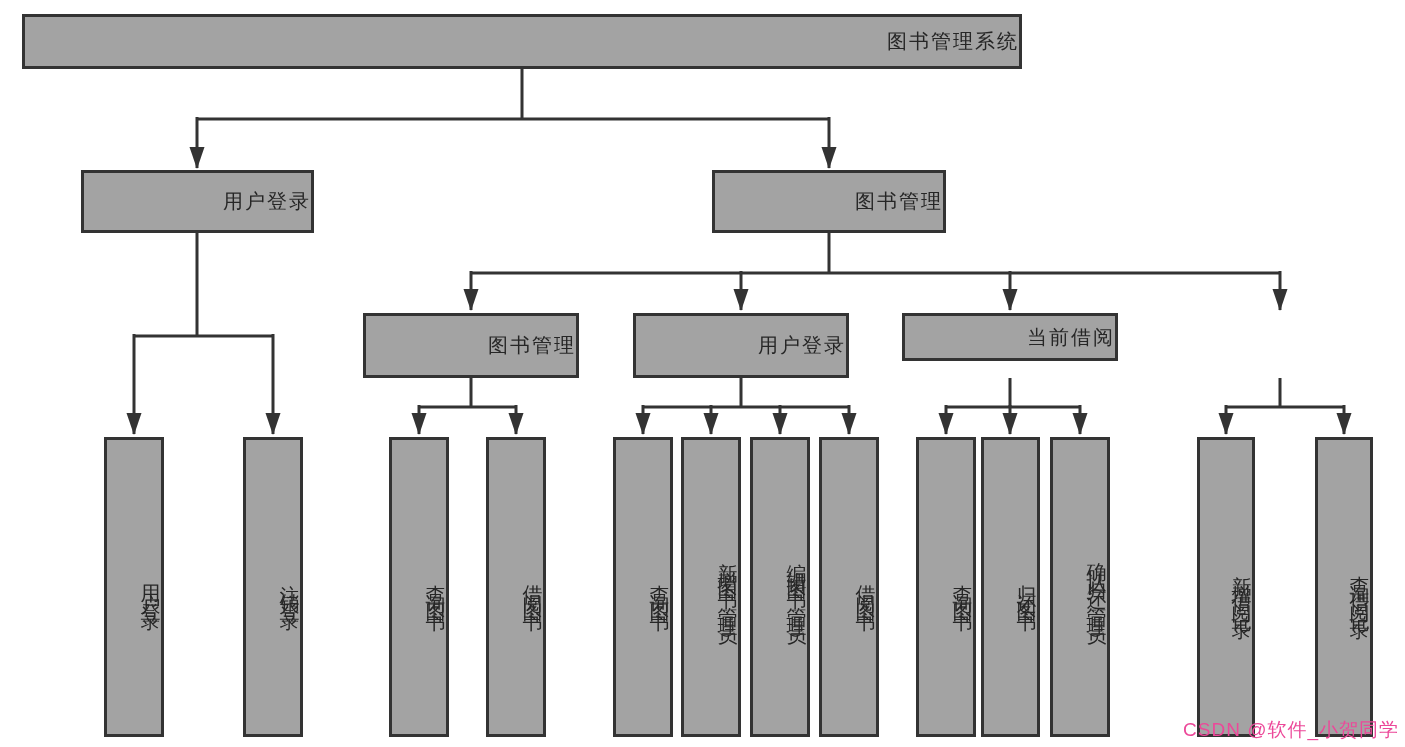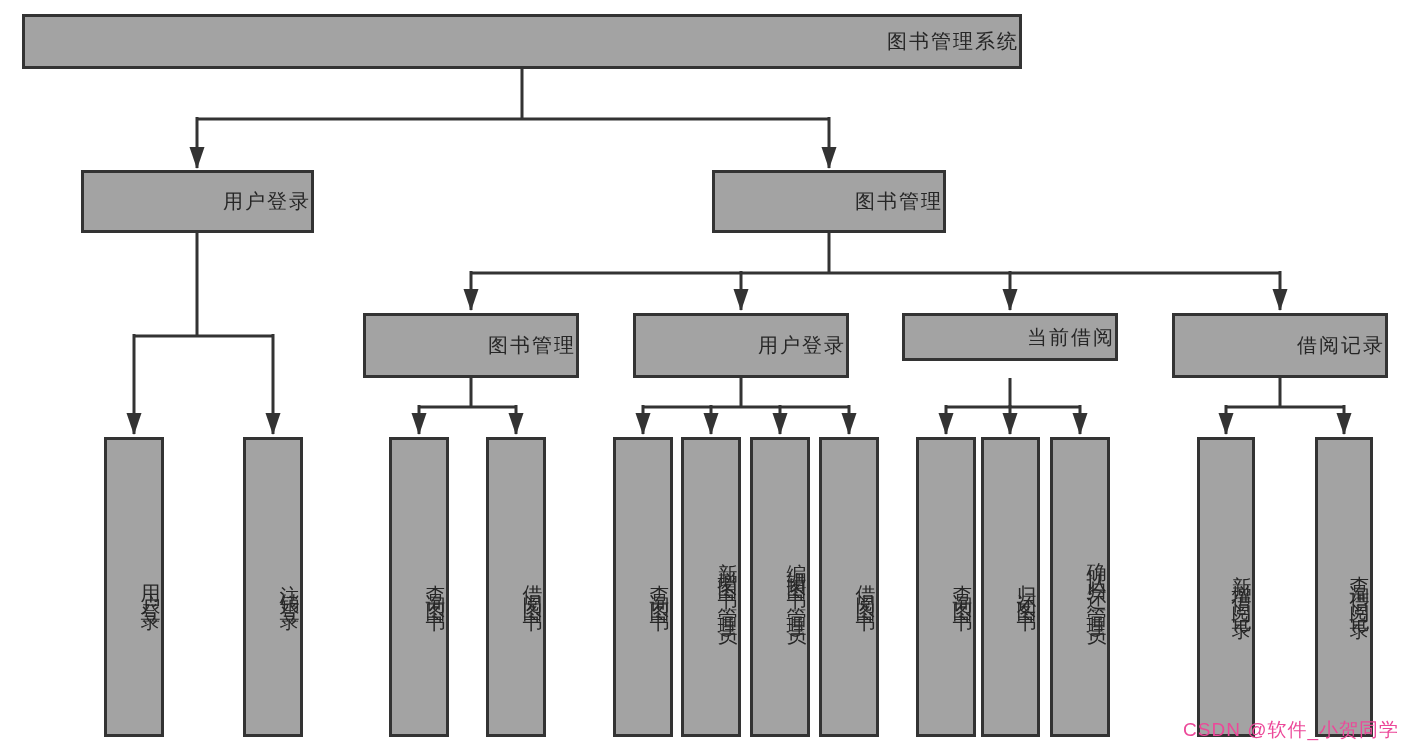--- a/index.html
+++ b/index.html
@@ -119,23 +119,20 @@
 
   <div class="node" style="left:363px;top:313px;width:216px;height:65px">
     <span class="lbl">图书管理</span>
   </div>
   <div class="node" style="left:633px;top:313px;width:216px;height:65px">
     <span class="lbl">用户登录</span>
   </div>
   <div class="node" style="left:902px;top:313px;width:216px;height:48px">
     <span class="lbl">当前借阅</span>
   </div>
-  <div class="node" style="left:1172px;top:313px;width:216px;height:65px">
-    <span class="lbl">借阅记录</span>
-  </div>
 
   <div class="node" style="left:104px;top:437px;width:60px;height:300px">
     <span class="vlbl">用户登录</span>
   </div>
   <div class="node" style="left:243px;top:437px;width:60px;height:300px">
     <span class="vlbl">注销登录</span>
   </div>
 
   <div class="node" style="left:389px;top:437px;width:60px;height:300px">
     <span class="vlbl">查询图书</span>

